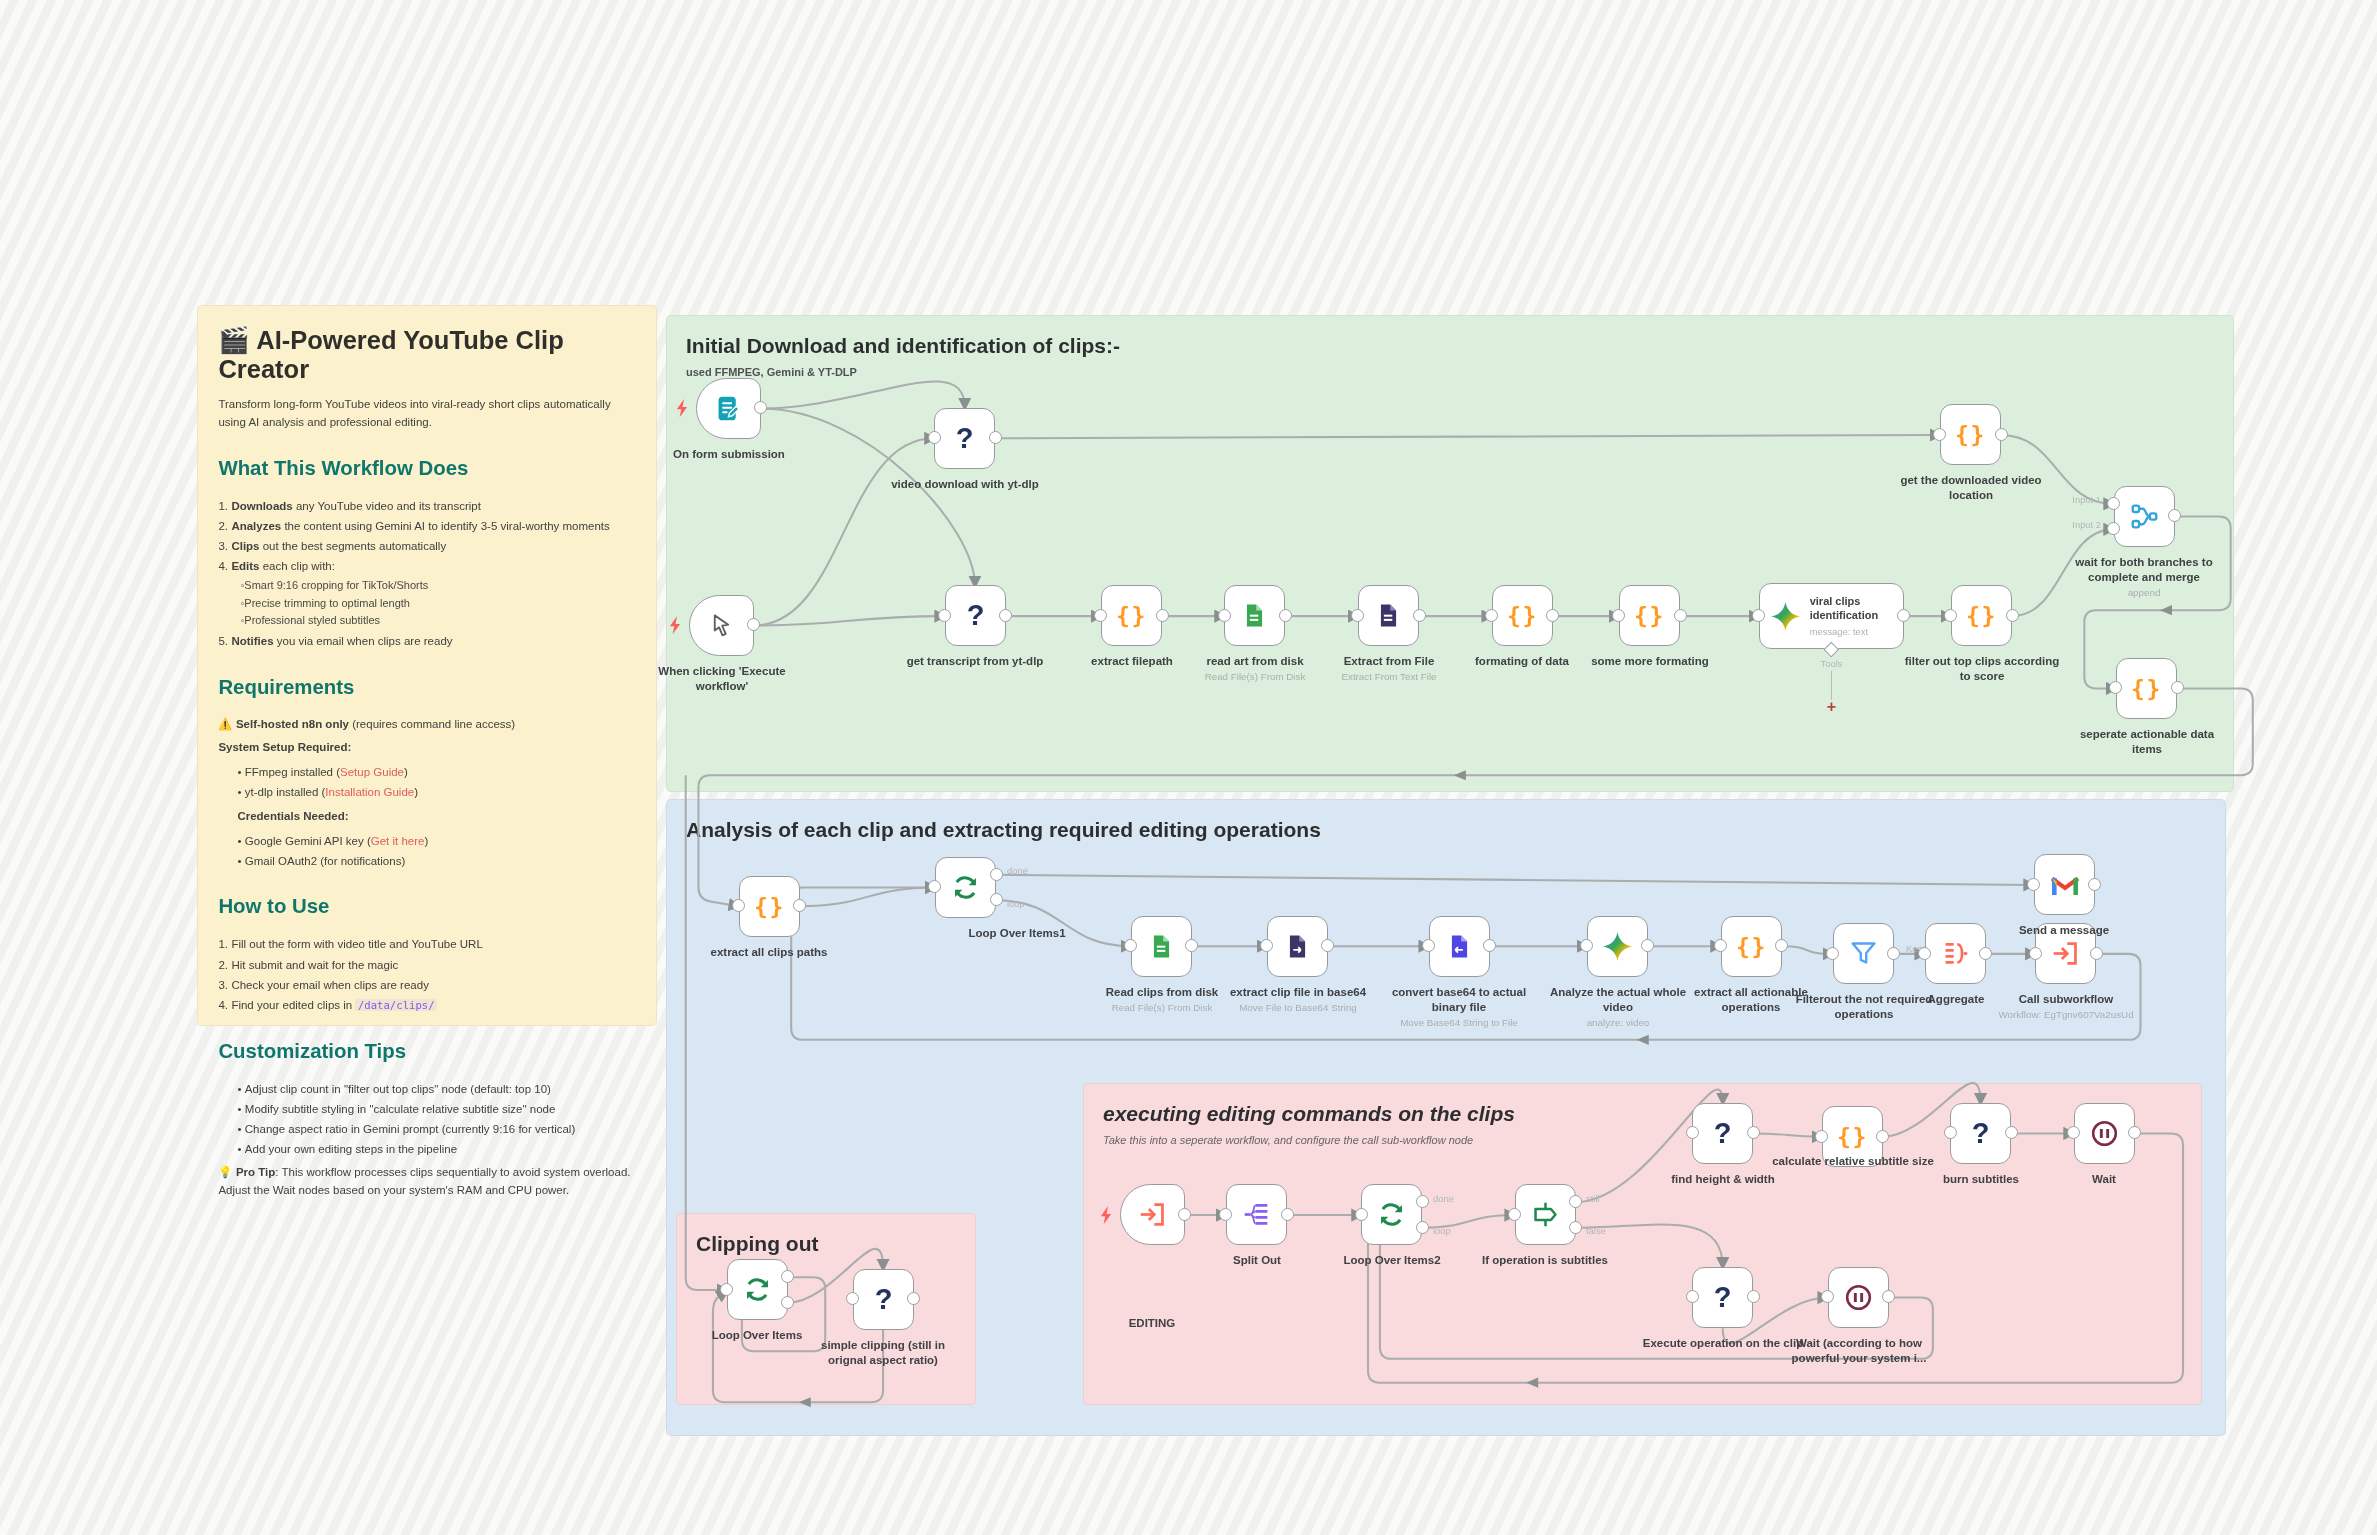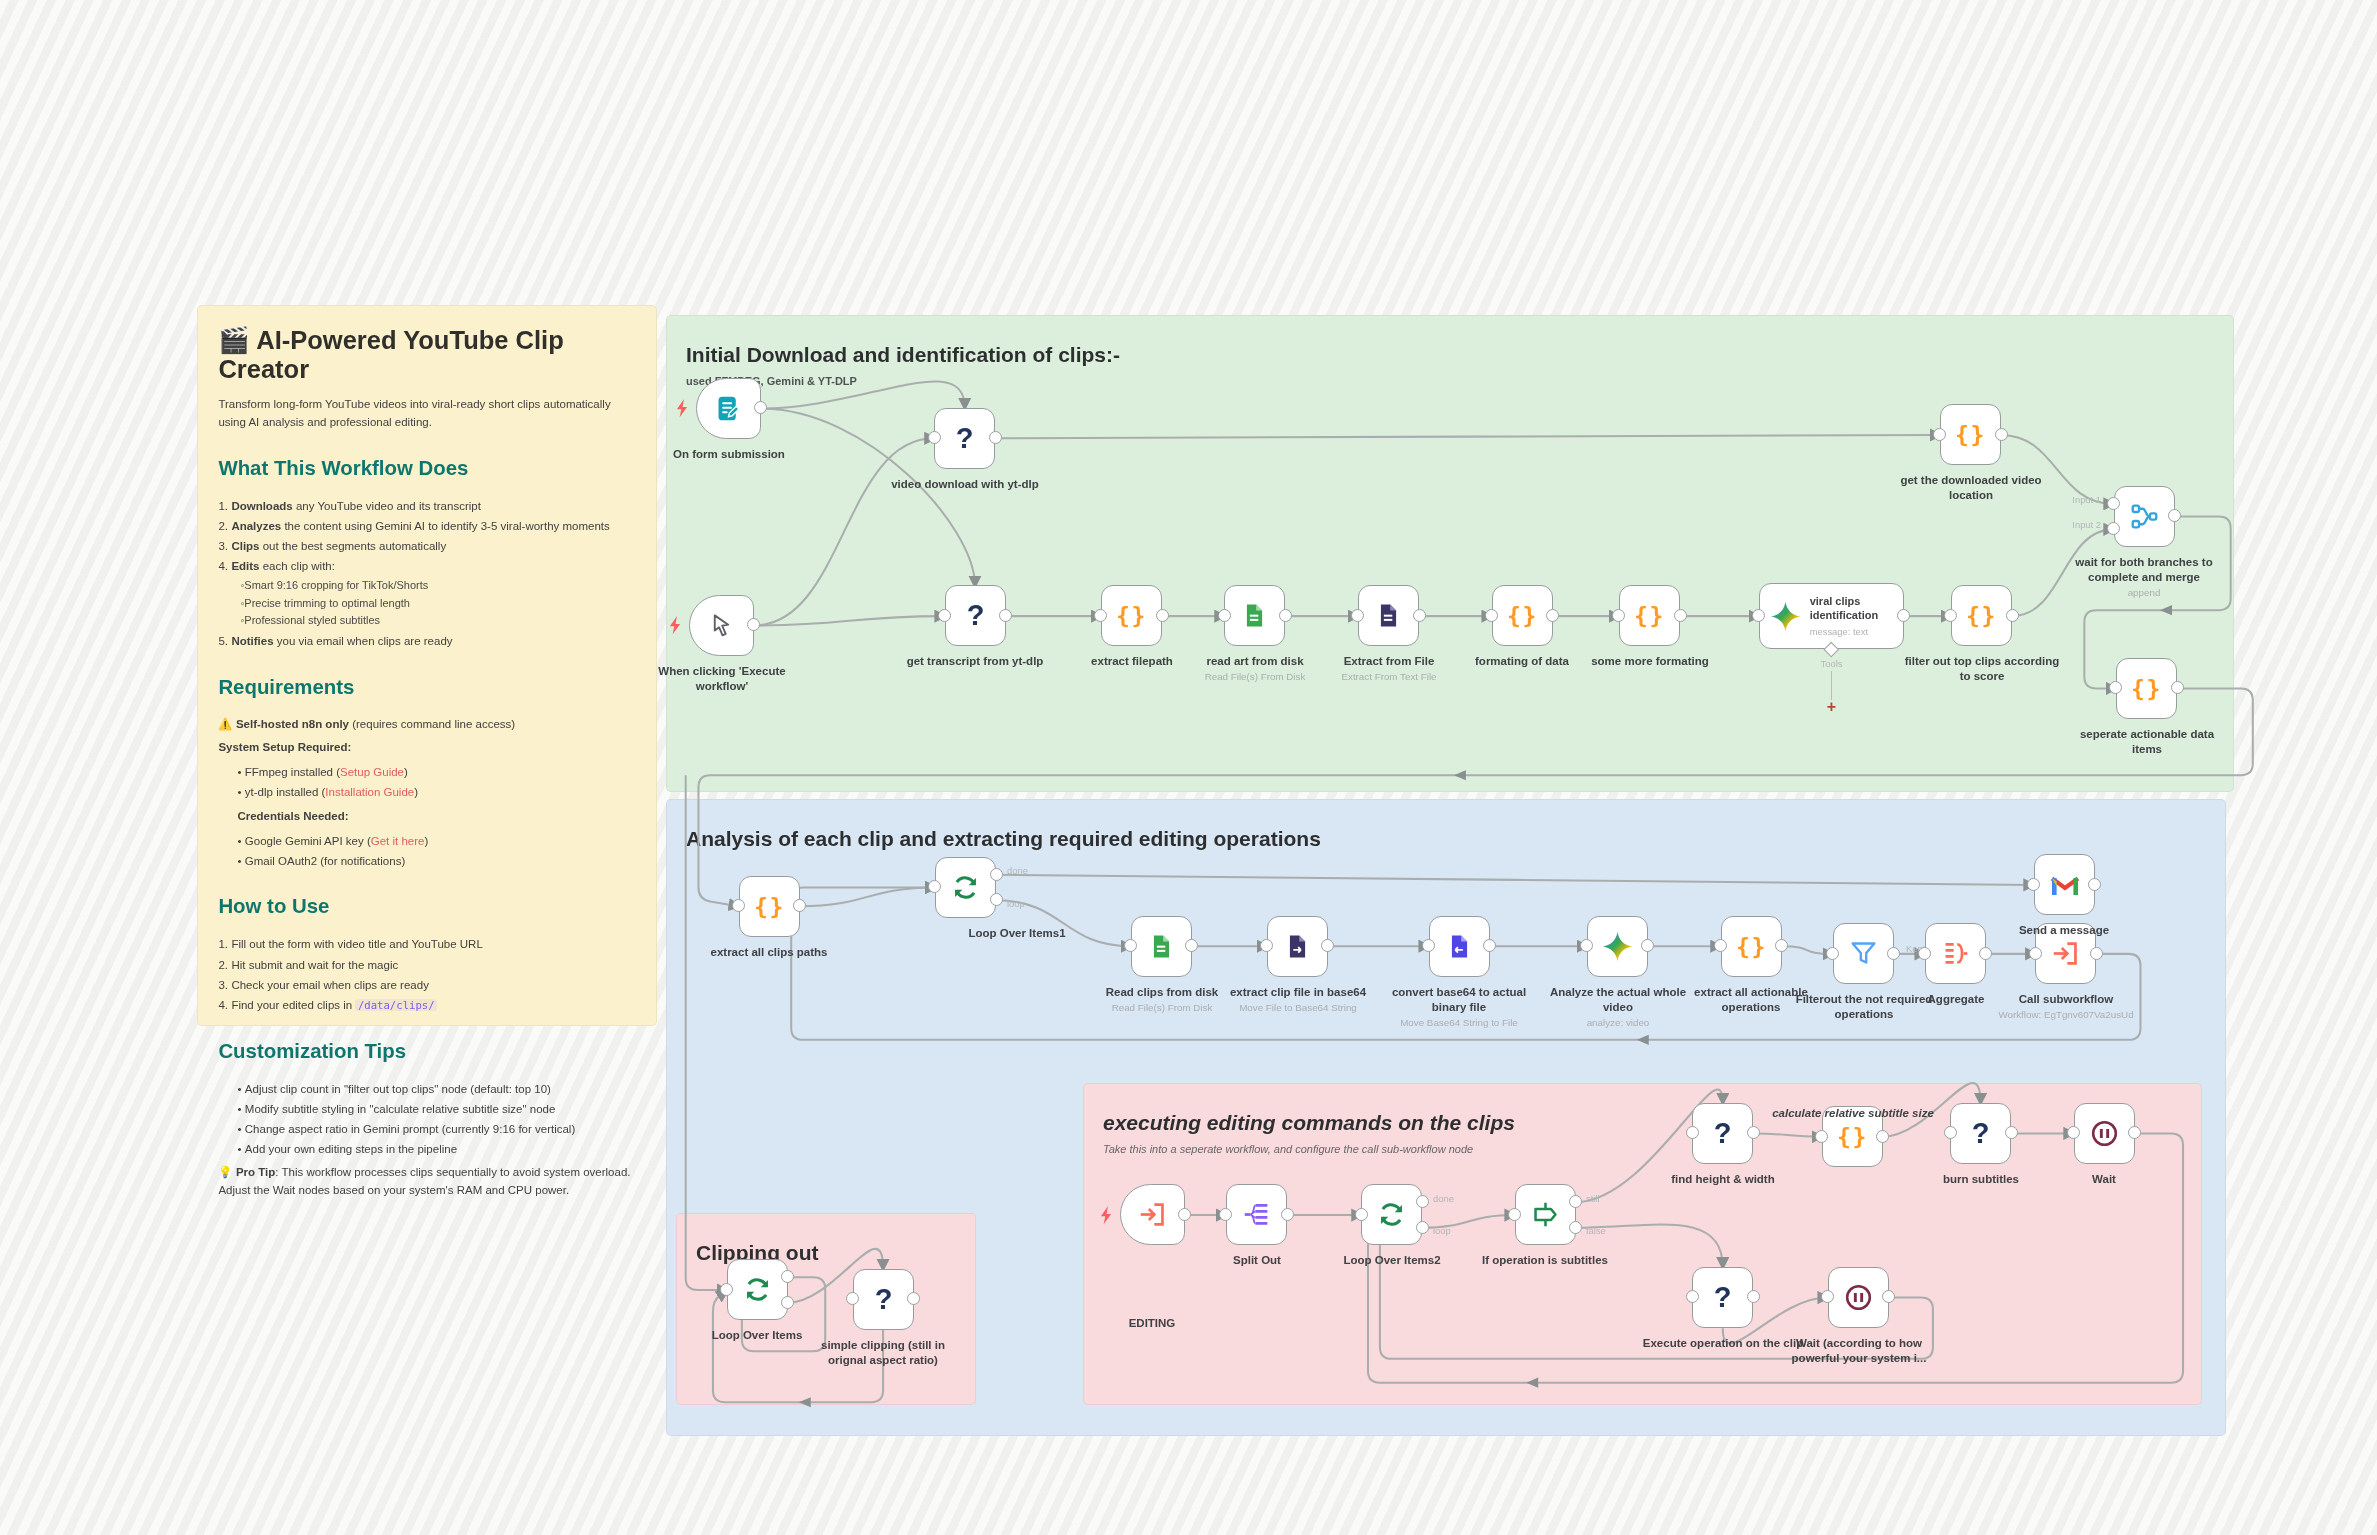--- a/index.html
+++ b/index.html
@@ -1,20 +1,20 @@
 <!DOCTYPE html>
 <html style="font-size:13.6px"><head>
 <meta charset="utf-8">
 <style>
   html,body{margin:0;padding:0;background:#f3f3f1;font-family:"Liberation Sans",sans-serif;}
   #canvas{position:relative;width:2377px;height:1536px;overflow:hidden;
     background-color:#f4f4f2;
     background-image:repeating-linear-gradient(115deg,rgba(255,255,255,.55) 0 8.5px,rgba(0,0,0,.015) 8.5px 17px);}
   .sticky{position:absolute;border-radius:5.1px;border:0.9px solid rgba(0,0,0,.05);z-index:1;box-sizing:border-box;}
-  .sticky .sh{font-weight:700;font-size:21px;color:#2d2e30;padding:26px 19px 0;line-height:1.2;}
+  .sticky .sh{font-weight:700;font-size:21px;color:#2d2e30;padding:17px 19px 0;line-height:1.2;}
   .sticky .ss{font-size:11px;color:#4f5254;padding:7.7px 19px 0;font-weight:700;}
   .sticky .ss.thin{font-weight:400;color:#666;}
   
   .notebody{padding:12px 20.4px 17px;color:#41413f;}
   .nt{font-size:25.5px;font-weight:700;color:#302f2c;margin:6.8px 0 12px;}
   .nh2{font-size:20.4px;font-weight:700;color:#0f766e;margin:25.5px 0 17px;}
   .np{font-size:11.5px;line-height:1.55;margin:6px 0;}
   .nli{font-size:11.5px;line-height:1.6;margin:1.7px 0;}
   .nli .pre{margin-right:3.4px;}
   .nsubli{font-size:11px;line-height:1.6;margin-left:22px;color:#4a4a48;}
@@ -566,21 +566,21 @@
     <div class="nlabel" style="left: 1642px; top: 1172px;">
       <div>find height &amp; width</div>
     </div>
     <div class="node" style="left: 1822px; top: 1106px; width: 61px; height: 61px;">
       <span class="ic">
         <span style="font:700 23px 'DejaVu Sans Mono',monospace;color:#ff9922;letter-spacing:1.7px">{}</span>
       </span>
     </div>
     <div class="port" style="left: 1815px; top: 1130px;"></div>
     <div class="port" style="left: 1876px; top: 1130px;"></div>
-    <div class="nlabel" style="left: 1772px; top: 1106px; font-style: italic;">
+    <div class="nlabel" style="left: 1772px; top: 1154px;">
       <div>calculate relative subtitle size</div>
     </div>
     <div class="node" style="left: 1950px; top: 1103px; width: 61px; height: 61px;">
       <span class="ic">
         <span style="font:700 29px 'Liberation Sans',sans-serif;color:#22335c">?</span>
       </span>
     </div>
     <div class="port" style="left: 1944px; top: 1126px;"></div>
     <div class="port" style="left: 2005px; top: 1126px;"></div>
     <div class="nlabel" style="left: 1900px; top: 1172px;">

